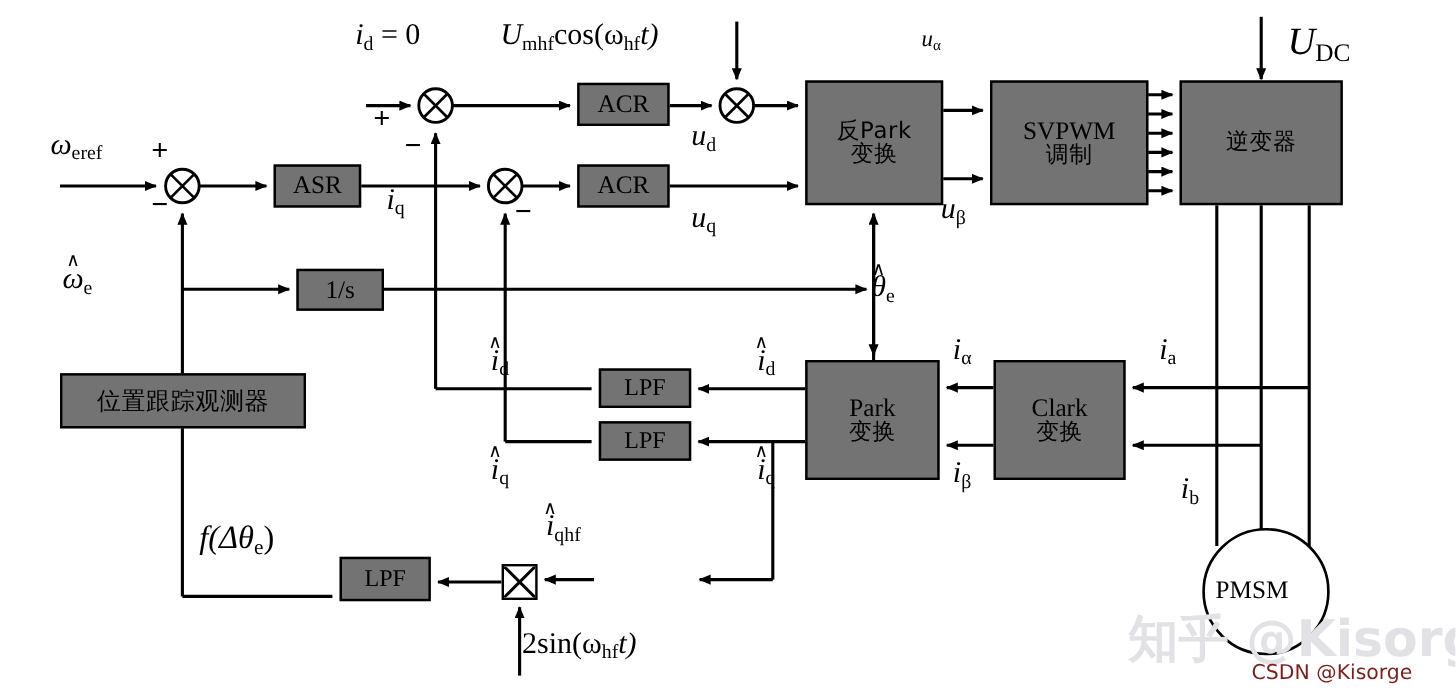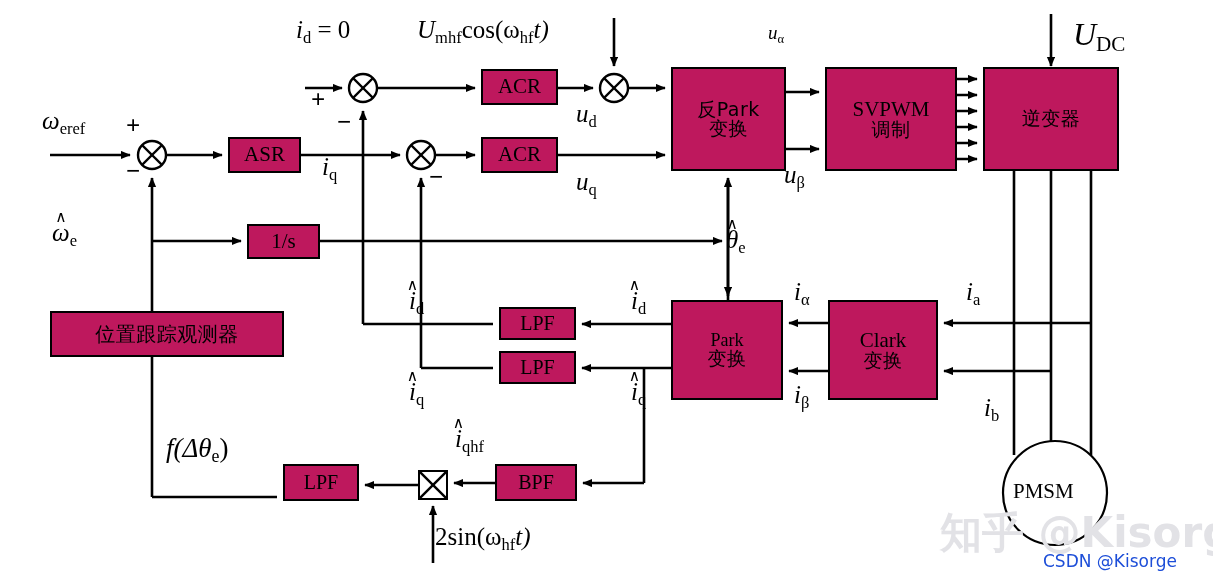--- a/index.html
+++ b/index.html
@@ -1,35 +1,35 @@
 <!DOCTYPE html>
 <html><head>
 <meta charset="utf-8">
 <style>
   html,body{margin:0;padding:0;background:#fff;}
   body{font-family:"Liberation Serif",serif;color:#000;}
   #stage{position:relative;width:1213px;height:580px;background:#fff;overflow:hidden;}
   svg.wires{position:absolute;left:0;top:0;width:1213px;height:580px;}
-  .blk{position:absolute;border:2.5px solid #000;background:#be185d;
+  .blk{position:absolute;border:2.5px solid #000;background:#737373;
        display:flex;flex-direction:column;align-items:center;justify-content:center;
        font-family:"Liberation Serif",serif;line-height:1.02;box-sizing:border-box;}
   .blk .l1,.blk .l2{display:block;white-space:nowrap;}
   .en{font-family:"Liberation Serif",serif;}
   .cn{font-family:"DejaVu Sans",sans-serif;font-size:19px;letter-spacing:.5px;}
   .lbl{position:absolute;white-space:nowrap;font-family:"Liberation Serif",serif;}
   .it{font-style:italic;}
   .sub{font-size:.66em;vertical-align:-.28em;font-style:normal;}
   .sup-hat{position:absolute;left:50%;transform:translateX(-50%);top:-.72em;
            font-size:.62em;font-style:normal;font-family:"Liberation Serif",serif;}
   .hatwrap{position:relative;display:inline-block;}
   .sign{position:absolute;font-family:"Liberation Serif",serif;font-size:25px;font-weight:600;}
   .mult{position:absolute;box-sizing:border-box;border:2.5px solid #000;background:#fff;}
   .wm{position:absolute;white-space:nowrap;pointer-events:none;}
   .wm1{font-family:"DejaVu Sans",sans-serif;font-size:42px;color:#e2e2e6;font-weight:700;}
-  .wm2{font-family:"DejaVu Sans",sans-serif;font-size:17px;color:#1d4ed8;}
+  .wm2{font-family:"DejaVu Sans",sans-serif;font-size:17px;color:#7f1d1d;}
 </style>
 </head>
 <body>
 
 <div id="stage">
 
   <svg class="wires" viewBox="0 0 1213 580">
     <defs>
       <marker id="ah" markerWidth="11" markerHeight="11" refX="9.2" refY="4.2" orient="auto" markerUnits="userSpaceOnUse">
         <path d="M0,0 L10,4.2 L0,8.4 z" fill="#000"></path>
@@ -152,46 +152,43 @@
   <div class="blk" style="left:825px;top:67px;width:132px;height:104px;">
     <span class="en l1" style="font-size:21px;">SVPWM</span>
     <span class="cn l2">调制</span>
   </div>
 
   <div class="blk" style="left:983px;top:67px;width:136px;height:104px;">
     <span class="cn l1">逆变器</span>
   </div>
 
   <div class="blk" style="left:671px;top:300px;width:112px;height:100px;">
-    <span class="en l1" style="font-size:18px;">Park</span>
+    <span class="en l1" style="font-size:21px;">Park</span>
     <span class="cn l2">变换</span>
   </div>
 
   <div class="blk" style="left:828px;top:300px;width:110px;height:100px;">
     <span class="en l1" style="font-size:21px;">Clark</span>
     <span class="cn l2">变换</span>
   </div>
 
   <div class="blk" style="left:499px;top:307px;width:77px;height:33px;font-size:20px;">
     <span class="en l1">LPF</span>
   </div>
 
   <div class="blk" style="left:499px;top:351px;width:77px;height:33px;font-size:20px;">
     <span class="en l1">LPF</span>
   </div>
 
   <div class="blk" style="left:283px;top:464px;width:76px;height:37px;font-size:20px;">
     <span class="en l1">LPF</span>
   </div>
 
-  <div class="blk" style="left:495px;top:464px;width:82px;height:37px;font-size:20px;">
-    <span class="en l1">BPF</span>
-  </div>
-
-  <div class="blk" style="left:50px;top:311px;width:234px;height:46px;">
+
+  <div class="blk" style="left:50px;top:311px;width:205px;height:46px;">
     <span class="cn l1" style="font-size:20px;">位置跟踪观测器</span>
   </div>
 
   <div class="mult" style="left:418px;top:470px;width:30px;height:30px;">
     <svg width="26" height="26" viewBox="0 0 26 26">
       <line x1="0" y1="0" x2="26" y2="26" stroke="#000" stroke-width="2.4"></line>
       <line x1="26" y1="0" x2="0" y2="26" stroke="#000" stroke-width="2.4"></line>
     </svg>
   </div>
 

